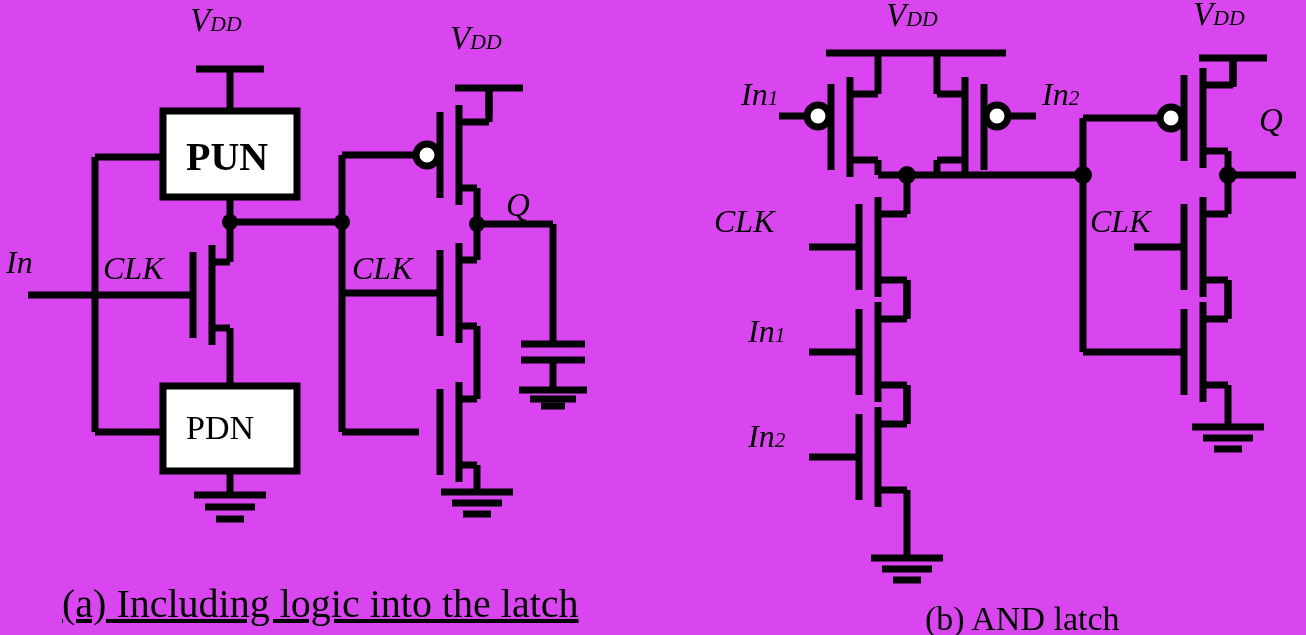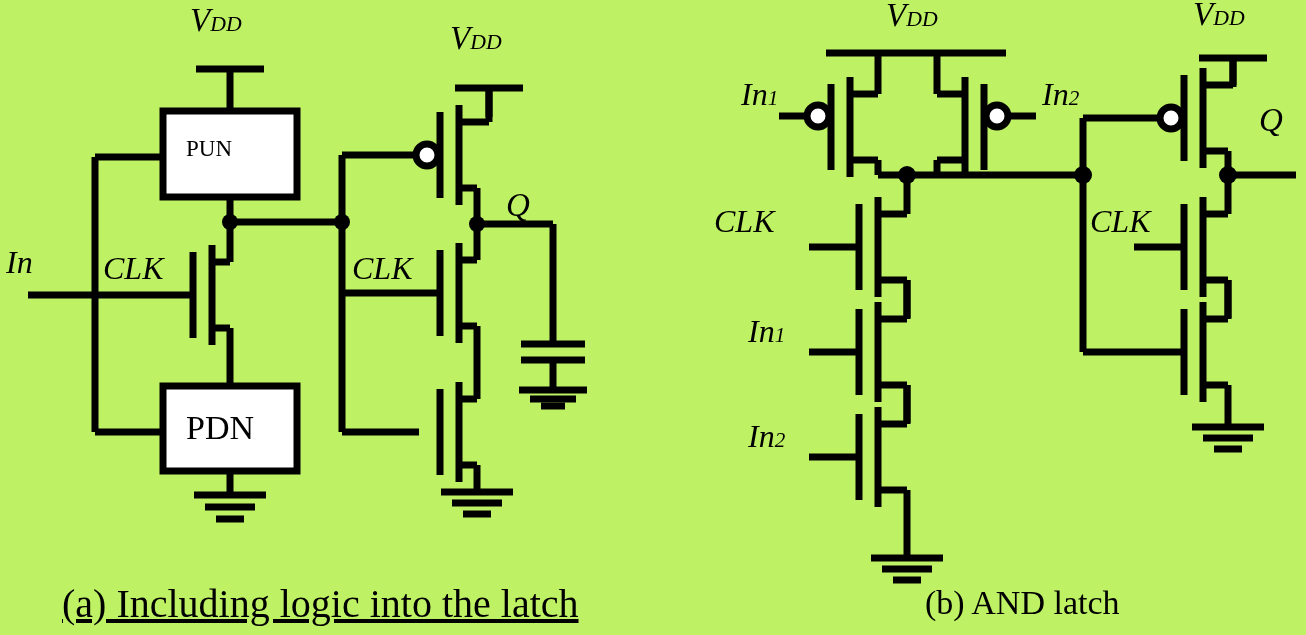--- a/index.html
+++ b/index.html
@@ -1,18 +1,18 @@
 <!DOCTYPE html>
 <html><head>
 <meta charset="utf-8">
 <style>
   html,body{margin:0;padding:0;background:#ffffff;}
   body{width:1306px;height:635px;overflow:hidden;
        font-family:"Liberation Serif", serif;}
-  #fig{position:relative;width:1306px;height:635px;background:#bef264;}
+  #fig{position:relative;width:1306px;height:635px;background:#d946ef;}
   svg{position:absolute;left:0;top:0;}
   .lbl{position:absolute;font-family:"Liberation Serif", serif;
        font-style:italic;color:#000;white-space:nowrap;line-height:1;}
   .cap{position:absolute;font-family:"Liberation Serif", serif;
        font-style:normal;color:#000;white-space:nowrap;line-height:1;}
   .sub{font-size:0.66em;font-style:italic;}
   .boxlbl{position:absolute;font-family:"Liberation Serif", serif;
        font-style:normal;color:#000;white-space:nowrap;line-height:1;}
 </style>
 </head>
@@ -308,21 +308,21 @@
       <line x1="1214" y1="449" x2="1242" y2="449"></line>
     </g>
 
   </g>
 </svg>
 
 <div class="lbl" style="left:190px;top:4px;font-size:33px;"><span>V</span><span class="sub">DD</span></div>
 
 <div class="lbl" style="left:450px;top:22px;font-size:33px;"><span>V</span><span class="sub">DD</span></div>
 
-<div class="boxlbl" style="left:186px;top:137px;font-size:23px;">PUN</div>
+<div class="boxlbl" style="left:186px;top:137px;font-size:40px;font-weight:bold;">PUN</div>
 
 <div class="boxlbl" style="left:186px;top:411px;font-size:34px;">PDN</div>
 
 <div class="lbl" style="left:6px;top:246px;font-size:32px;">In</div>
 
 <div class="lbl" style="left:103px;top:252px;font-size:32px;">CLK</div>
 
 <div class="lbl" style="left:352px;top:252px;font-size:32px;">CLK</div>
 
 <div class="lbl" style="left:506px;top:189px;font-size:33px;">Q</div>
@@ -340,15 +340,15 @@
 <div class="lbl" style="left:714px;top:205px;font-size:32px;">CLK</div>
 
 <div class="lbl" style="left:748px;top:315px;font-size:32px;"><span>In</span><span class="sub">1</span></div>
 
 <div class="lbl" style="left:748px;top:420px;font-size:32px;"><span>In</span><span class="sub">2</span></div>
 
 <div class="lbl" style="left:1090px;top:205px;font-size:32px;">CLK</div>
 
 <div class="lbl" style="left:1259px;top:104px;font-size:33px;">Q</div>
 
-<div class="cap" style="left:925px;top:586px;font-size:34px;">(b) AND latch</div>
+<div class="cap" style="left:925px;top:602px;font-size:34px;">(b) AND latch</div>
 
 </div>
 
 </body></html>

